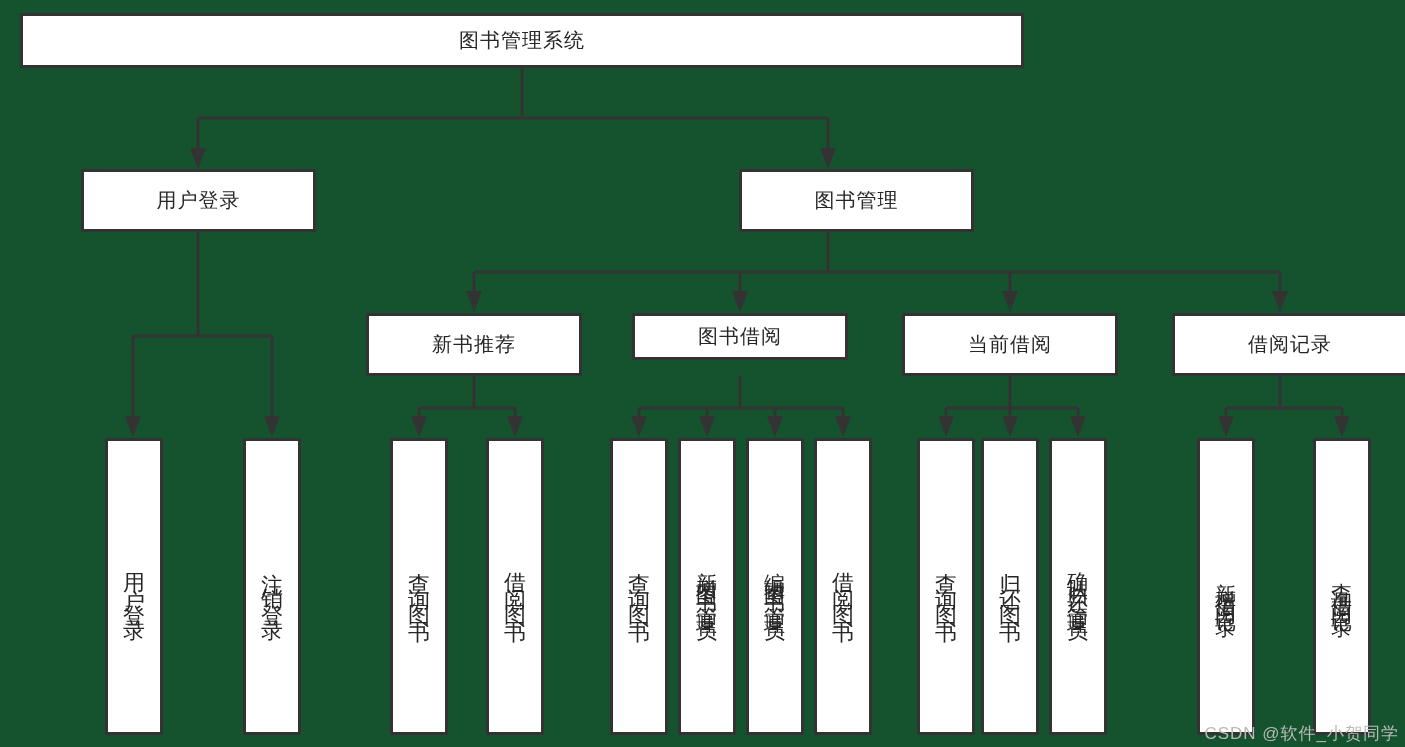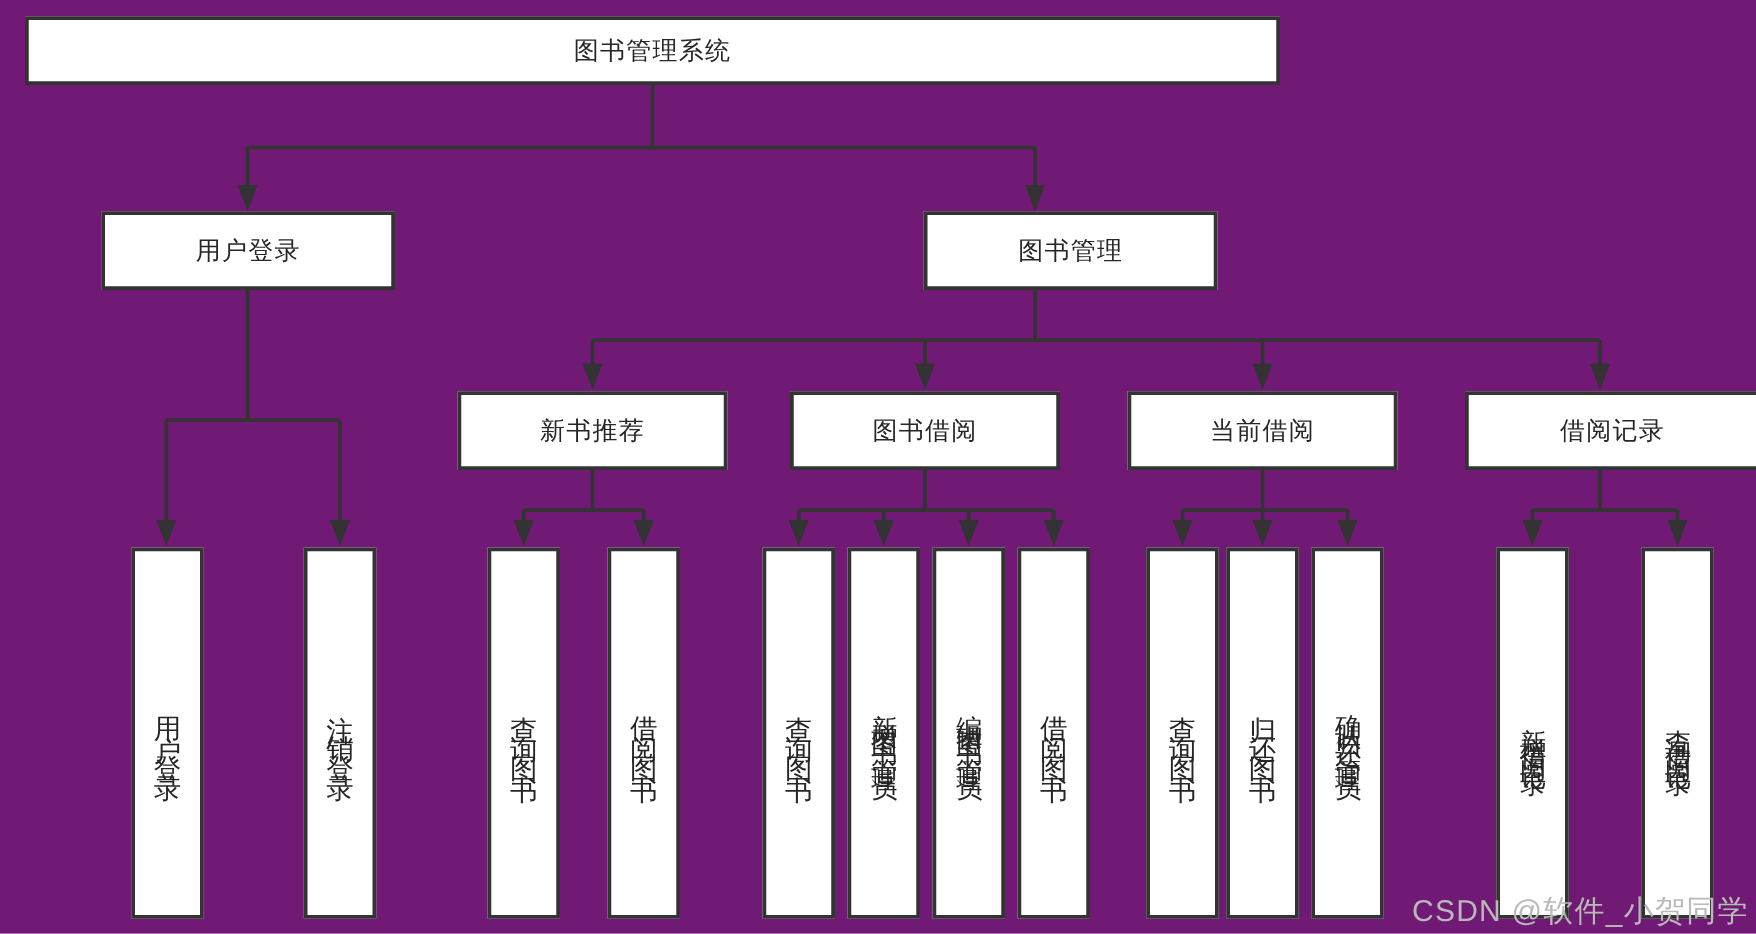--- a/index.html
+++ b/index.html
@@ -1,20 +1,20 @@
 <!DOCTYPE html>
 <html><head>
 <meta charset="utf-8">
 <style>
   html, body { margin: 0; padding: 0; background: #ffffff; }
   #canvas {
     position: relative;
     width: 1405px;
     height: 747px;
-    background: #701a75;
+    background: #14532d;
     font-family: "Liberation Sans", sans-serif;
     color: #262626;
     overflow: hidden;
   }
   #wires {
     position: absolute;
     left: 0; top: 0;
     width: 1405px; height: 747px;
   }
   .box {
@@ -37,21 +37,21 @@
     white-space: nowrap;
   }
   .vtext.tight {
     font-size: 21px;
     letter-spacing: 7px;
   }
   #watermark {
     position: absolute;
     right: 6px;
     bottom: 2px;
-    font-size: 24px;
+    font-size: 17px;
     color: #b9b9b9;
     letter-spacing: 1px;
     z-index: 5;
   }
 </style>
 </head>
 <body>
 
 <div id="canvas">
 
@@ -95,21 +95,21 @@
   <div class="box hbox" style="left:81px; top:169px; width:235px; height:63px;">
     <span>用户登录</span>
   </div>
   <div class="box hbox" style="left:711px; top:169px; width:235px; height:63px;margin-left:28px;">
     <span>图书管理</span>
   </div>
 
   <div class="box hbox" style="left:366px; top:313px; width:216px; height:63px;">
     <span>新书推荐</span>
   </div>
-  <div class="box hbox" style="left:632px; top:313px; width:216px; height:63px;">
+  <div class="box hbox" style="left:632px; top:313px; width:216px; height:47px;">
     <span>图书借阅</span>
   </div>
   <div class="box hbox" style="left:902px; top:313px; width:216px; height:63px;">
     <span>当前借阅</span>
   </div>
   <div class="box hbox" style="left:1172px; top:313px; width:236px; height:63px;">
     <span>借阅记录</span>
   </div>
 
   <div class="box vbox" style="left:105px;">

